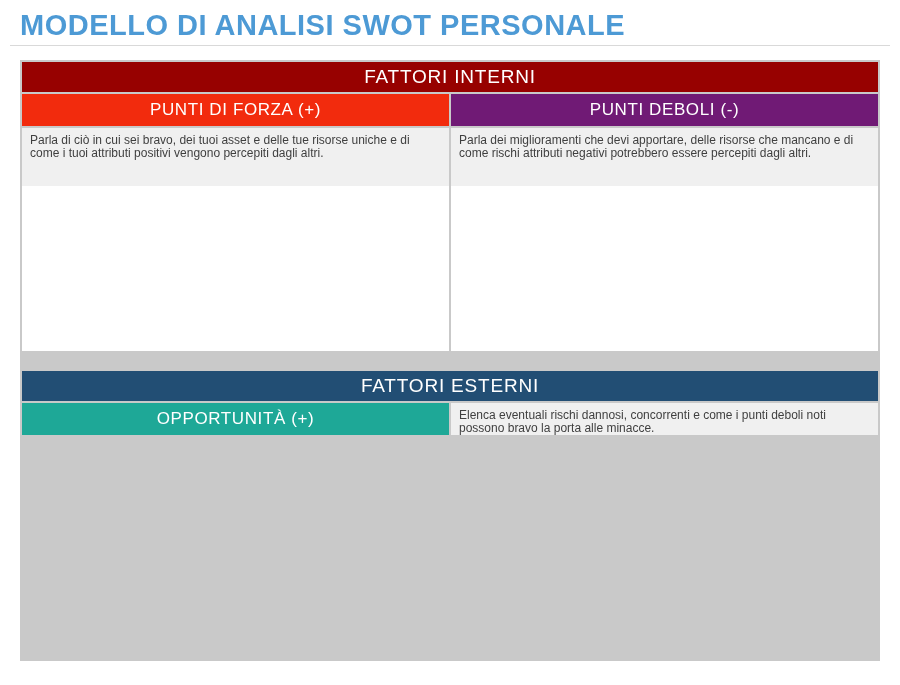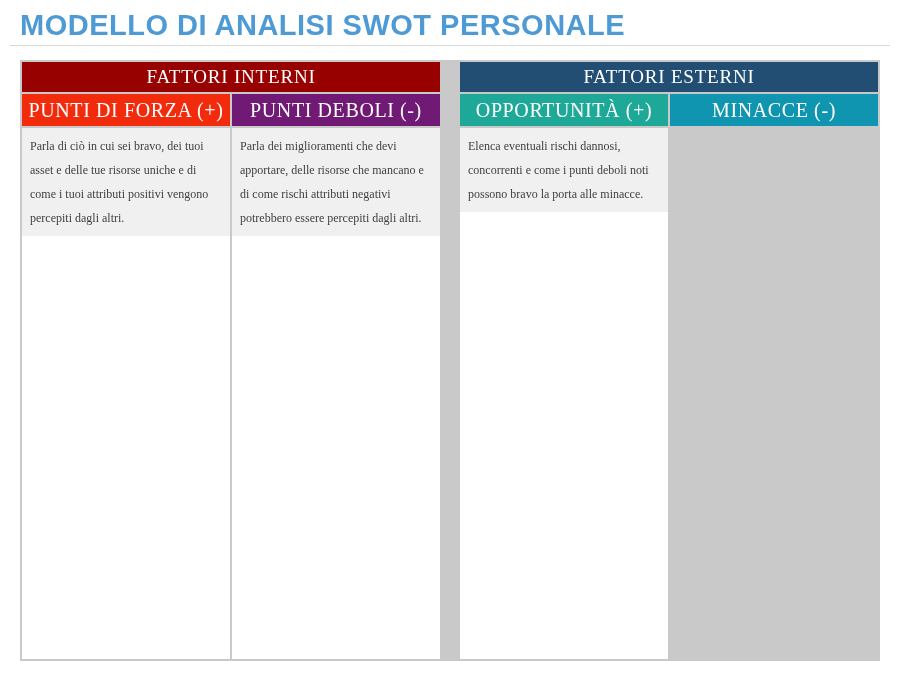--- a/index.html
+++ b/index.html
@@ -26,23 +26,22 @@
     border-top: 1px solid #D9D9D9;
   }
 
   .swot-wrapper {
     position: absolute;
     left: 20px; top: 60px;
     width: 860px; height: 601px;
     background: #C9C9C9;
     border: 2px solid #C9C9C9;
     display: flex;
-    flex-direction: row;
+    flex-direction: column;
     gap: 20px;
-    font-family: Liberation Serif, serif;
   }
   .swot-table {
     flex: 1 1 0;
     display: grid;
     grid-template-columns: 1fr 1fr;
     grid-template-rows: 30px 32px 1fr;
     gap: 2px;
     background: #C9C9C9;
   }
   .section-header {
@@ -52,32 +51,32 @@
     justify-content: center;
     color: #ffffff;
     font-size: 19px;
     letter-spacing: 0.8px;
   }
   .quad-header {
     display: flex;
     align-items: center;
     justify-content: center;
     color: #ffffff;
-    font-size: 20px;
+    font-size: 17px;
     letter-spacing: 0.6px;
   }
   .quad-cell {
     background: #ffffff;
     overflow: hidden;
   }
   .quad-desc {
     background: #F0F0F0;
     color: #3F3F3F;
     font-size: 12px;
-    line-height: 24px;
+    line-height: 13px;
     padding: 6px 8px;
     min-height: 58px;
   }
 </style>
 </head>
 <body>
 
 <div class="page">
 
   <h1 class="page-title">MODELLO DI ANALISI SWOT PERSONALE</h1>
@@ -97,21 +96,20 @@
       </div>
       <div class="quad-cell">
         <div class="quad-desc">Parla dei miglioramenti che devi apportare, delle risorse che mancano e di come rischi attributi negativi potrebbero essere percepiti dagli altri.</div>
       </div>
     </div>
 
     <div class="swot-table">
       <div class="section-header" style="background-color: rgb(34, 78, 116); text-align: right;">FATTORI ESTERNI</div>
 
       <div class="quad-header" style="background-color: rgb(30, 168, 151);">OPPORTUNITÀ (+)</div>
-      <div class="quad-header" style="background-color: rgb(16, 149, 177);">MINACCE (-)</div>
 
       <div class="quad-cell">
         <div class="quad-desc">Elenca eventuali rischi dannosi, concorrenti e come i punti deboli noti possono bravo la porta alle minacce.</div>
       </div>
     </div>
 
   </div>
 </div>
 
 </body></html>

